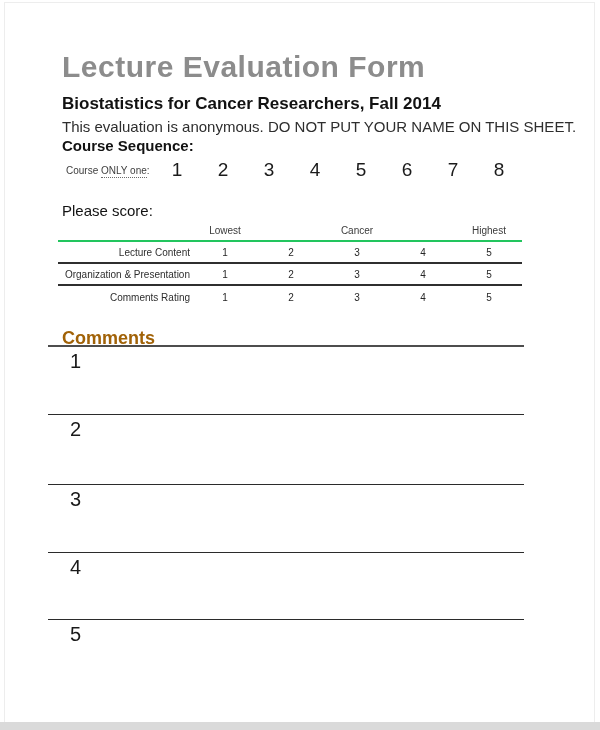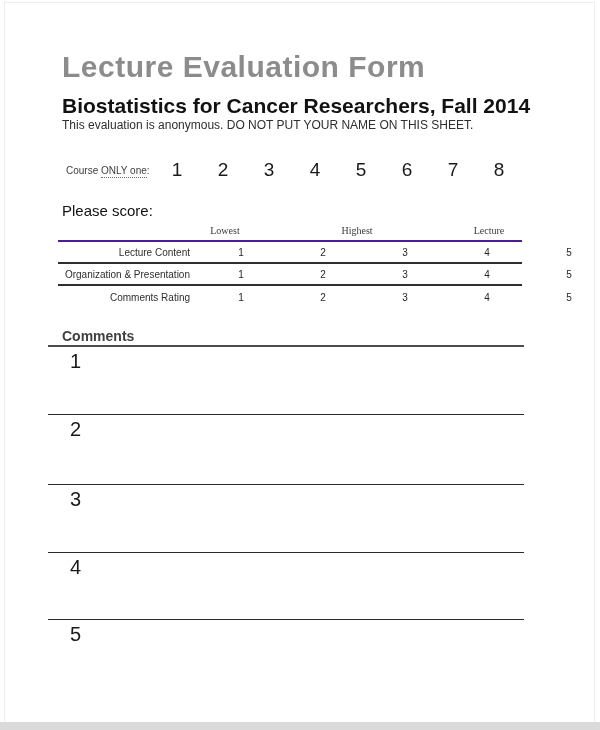--- a/index.html
+++ b/index.html
@@ -11,25 +11,25 @@
     position:absolute;left:4px;top:2px;right:5px;bottom:8px;
     border:1px solid #ededed;border-bottom:none;pointer-events:none;
   }
   .bottom-strip{position:absolute;left:0;right:0;bottom:0;height:8px;background:#dadada;}
 
   .title{
     position:absolute;left:62px;top:50px;font-size:30px;line-height:1.1;
     color:#8c8c8c;font-weight:700;letter-spacing:0.5px;white-space:nowrap;
   }
   .subtitle{
-    position:absolute;left:62px;top:94px;font-size:21px;font-weight:700;
+    position:absolute;left:62px;top:94px;font-size:17px;font-weight:700;
     color:#121212;white-space:nowrap;
   }
   .note{
-    position:absolute;left:62px;top:118px;font-size:12px;color:#2e2e2e;white-space:nowrap;
+    position:absolute;left:62px;top:118px;font-size:15px;color:#2e2e2e;white-space:nowrap;
   }
   .cs-label{
     position:absolute;left:62px;top:137px;font-size:15px;font-weight:700;color:#121212;
   }
   .cs-row{
     position:absolute;left:66px;top:158px;display:flex;align-items:center;height:24px;
   }
   .cs-instr{width:88px;font-size:10px;color:#3d3d3d;white-space:nowrap;}
   .cs-instr .u{border-bottom:1px dotted #6a6a6a;padding-bottom:1px;margin-top:44px;}
   .cs-num{
@@ -37,32 +37,32 @@
   }
 
   .ps-label{
     position:absolute;left:62px;top:202px;font-size:15px;font-weight:400;color:#121212;
   }
   .score-table{position:absolute;left:58px;top:221px;width:464px;}
   .t-row{
     display:grid;grid-template-columns:134px 66px 66px 66px 66px 66px;
     align-items:center;box-sizing:border-box;
   }
-  .t-head{height:21px;border-bottom:2px solid #4c1d95;font-family:Liberation Serif, serif;}
-  .t-data{height:22px;border-bottom:2px solid #2f2f2f;gap:16px;}
+  .t-head{height:21px;border-bottom:2px solid #22c55e;}
+  .t-data{height:22px;border-bottom:2px solid #2f2f2f;}
   .t-data.last{border-bottom:none;}
   .t-rowlabel{
     font-size:10px;color:#2e2e2e;text-align:right;padding-right:2px;white-space:nowrap;
   }
   .t-cell{font-size:10px;color:#262626;text-align:center;}
   .t-head .t-cell{color:#3a3a3a;}
 
   .comments{position:absolute;left:48px;top:328px;width:476px;}
   .c-label{
-    font-size:14px;font-weight:700;color:#404040;padding-left:14px;
+    font-size:18px;font-weight:700;color:#a16207;padding-left:14px;
     height:17px;border-bottom:2px solid #4d4d4d;
   }
   .c-block{box-sizing:border-box;border-bottom:1.5px solid #2b2b2b;position:relative;}
   .c-b1{height:68px;}
   .c-b2{height:70px;}
   .c-b3{height:68px;}
   .c-b4{height:67px;}
   .c-b5{height:92px;border-bottom:none;}
   .c-num{
     position:absolute;left:22px;top:3px;font-size:20px;color:#1a1a1a;font-weight:400;
@@ -72,42 +72,43 @@
 </head>
 <body>
 
 <div class="page">
   <div class="page-frame"></div>
 
   <div class="title">Lecture Evaluation Form</div>
   <div class="subtitle">Biostatistics for Cancer Researchers, Fall 2014</div>
   <div class="note">This evaluation is anonymous. DO NOT PUT YOUR NAME ON THIS SHEET.</div>
 
+  <div class="cs-label">Course Sequence:</div>
   <div class="cs-row">
     <span class="cs-instr"><span>Course </span><span class="u">ONLY one</span><span>:</span></span>
     <span class="cs-num">1</span>
     <span class="cs-num">2</span>
     <span class="cs-num">3</span>
     <span class="cs-num">4</span>
     <span class="cs-num">5</span>
     <span class="cs-num">6</span>
     <span class="cs-num">7</span>
     <span class="cs-num">8</span>
   </div>
 
   <div class="ps-label">Please score:</div>
 
   <div class="score-table">
     <div class="t-row t-head">
       <span class="t-rowlabel"></span>
       <span class="t-cell">Lowest</span>
       <span class="t-cell"></span>
+      <span class="t-cell">Cancer</span>
+      <span class="t-cell"></span>
       <span class="t-cell">Highest</span>
-      <span class="t-cell"></span>
-      <span class="t-cell">Lecture</span>
     </div>
     <div class="t-row t-data">
       <span class="t-rowlabel">Lecture Content</span>
       <span class="t-cell">1</span>
       <span class="t-cell">2</span>
       <span class="t-cell">3</span>
       <span class="t-cell">4</span>
       <span class="t-cell">5</span>
     </div>
     <div class="t-row t-data">

